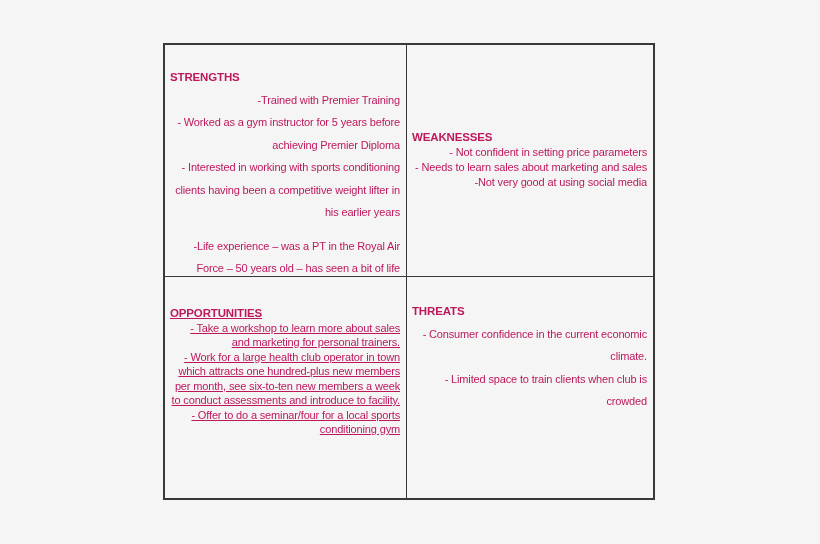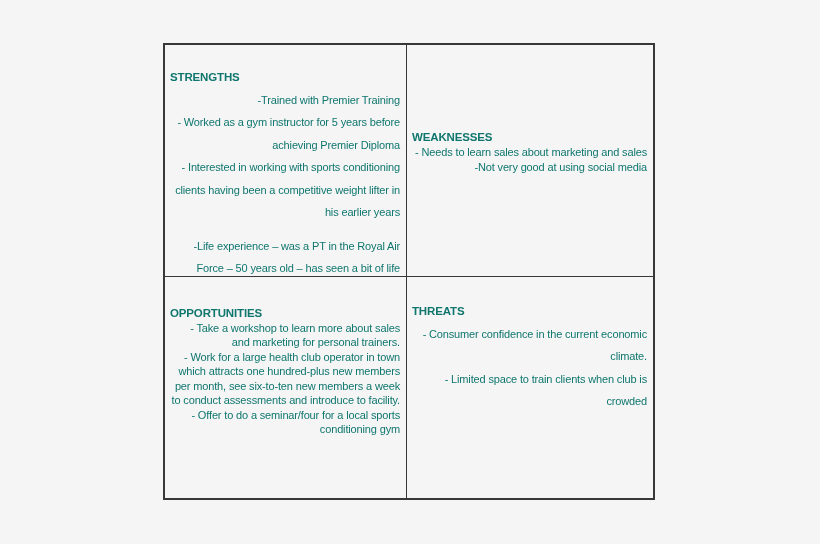--- a/index.html
+++ b/index.html
@@ -2,21 +2,21 @@
 <html><head>
 <meta charset="utf-8">
 <style>
   html, body { margin: 0; padding: 0; }
   .stage {
     position: relative;
     width: 820px;
     height: 544px;
     background: #f5f5f5;
     font-family: "Liberation Sans", sans-serif;
-    color: #0f766e;
+    color: #be185d;
     overflow: hidden;
   }
   .swot {
     position: absolute;
     left: 163px;
     top: 43px;
     width: 492px;
     height: 457px;
     box-sizing: border-box;
     border: 2px solid #383838;
@@ -37,21 +37,21 @@
   .cell-title {
     margin: 0;
     font-size: 11.5px;
     font-weight: bold;
   }
   .bullet { margin: 0; text-align: right; }
   .bullet.spacer { height: 11px; line-height: 11px; }
 
   .strengths     { padding-top: 21px; line-height: 22.5px; }
   .weaknesses    { padding-top: 85px; line-height: 15px; }
-  .opportunities { padding-top: 29px; line-height: 14.5px; }
+  .opportunities { padding-top: 29px; line-height: 14.5px; text-decoration: underline; }
   .threats       { padding-top: 23px; line-height: 22.5px; }
 </style>
 </head>
 <body>
 
 <div class="stage">
   <div class="swot">
 
     <div class="cell cell-tl strengths">
       <h2 class="cell-title">STRENGTHS</h2>
@@ -60,20 +60,21 @@
           <p class="bullet">- Worked as a gym instructor for 5 years before achieving Premier Diploma</p>
           <p class="bullet">- Interested in working with sports conditioning clients having been a competitive weight lifter in his earlier years</p>
           <p class="bullet spacer"></p>
           <p class="bullet">-Life experience – was a PT in the Royal Air Force – 50 years old – has seen a bit of life</p>
         </div>
     </div>
 
     <div class="cell cell-tr weaknesses">
       <h2 class="cell-title">WEAKNESSES</h2>
       <div>
+          <p class="bullet">- Not confident in setting price parameters</p>
           <p class="bullet">- Needs to learn sales about marketing and sales</p>
           <p class="bullet">-Not very good at using social media</p>
         </div>
     </div>
 
     <div class="cell cell-bl opportunities">
       <h2 class="cell-title">OPPORTUNITIES</h2>
       <div>
           <p class="bullet">- Take a workshop to learn more about sales and marketing for personal trainers.</p>
           <p class="bullet">- Work for a large health club operator in town which attracts one hundred-plus new members per month, see six-to-ten new members a week to conduct assessments and introduce to facility.</p>

